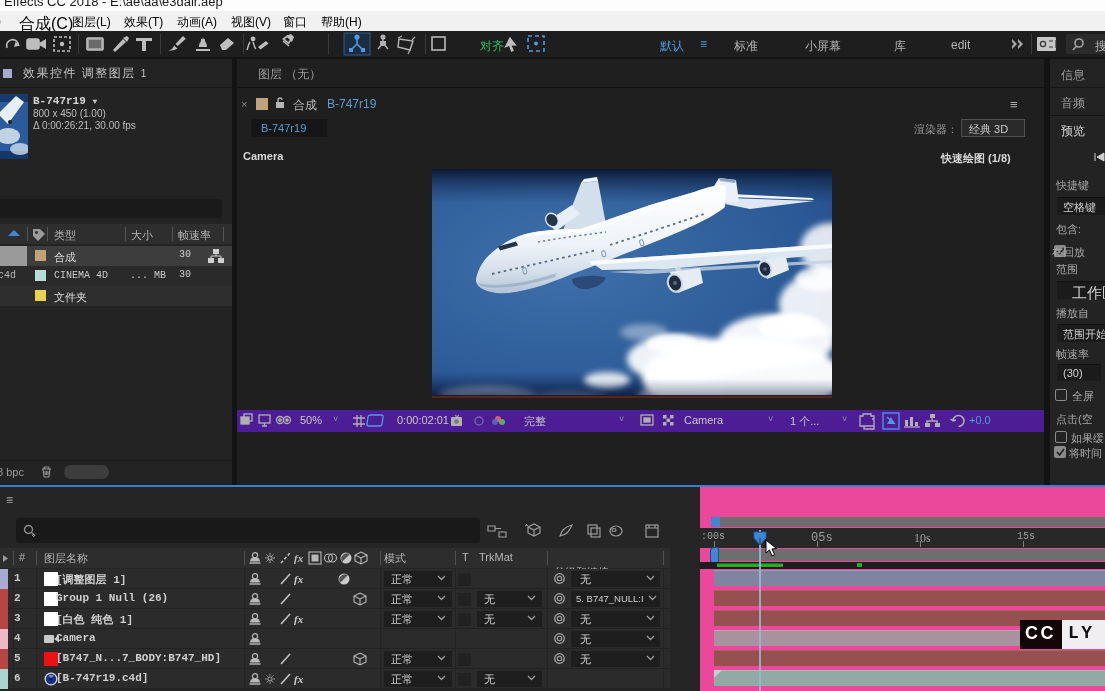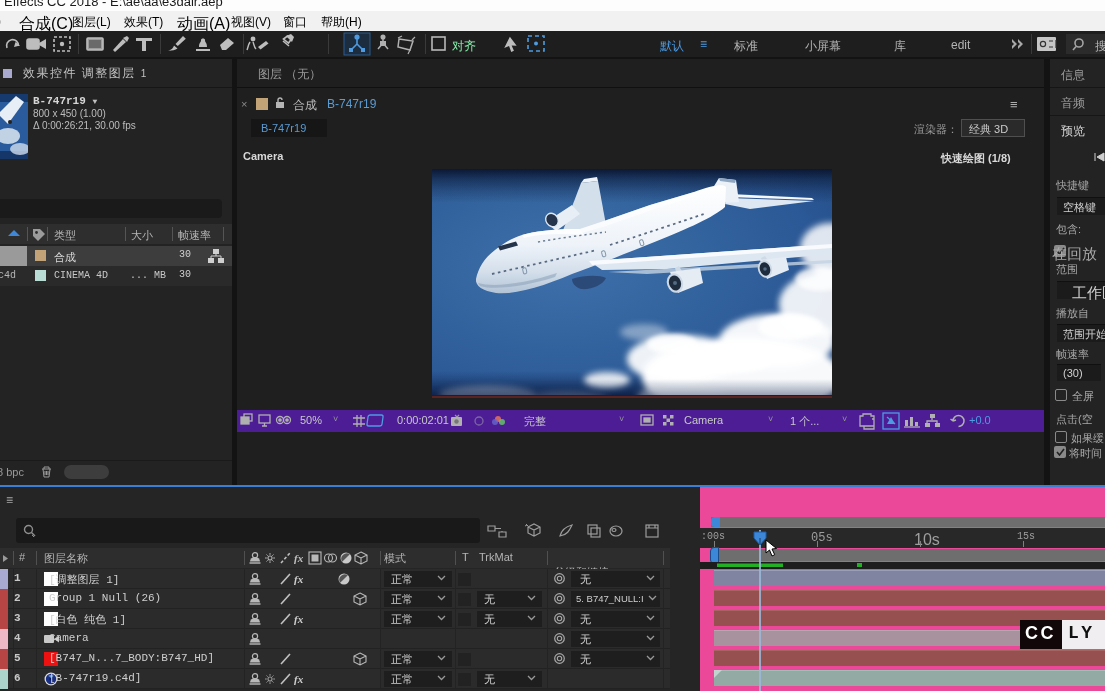--- a/index.html
+++ b/index.html
@@ -2,34 +2,34 @@
 <html><head><meta charset="utf-8"><style>
 *{margin:0;padding:0;box-sizing:border-box}
 html,body{width:1105px;height:691px;overflow:hidden;background:#131313}
 body{font-family:"Liberation Sans",sans-serif;position:relative}
 .ab{position:absolute}
 .tx{position:absolute;white-space:nowrap}
 .row{left:0;width:670px;height:20px;background:#2b2b2b;border-bottom:1px solid #222}
 .strip{position:absolute;left:0;top:0;width:8px;height:20px}
 .num{position:absolute;left:14px;top:3px;font-size:11px;font-weight:bold;color:#c9c9c9}
 .sw{position:absolute;left:44px;top:3px;width:14px;height:14px}
-.nm{position:absolute;left:49px;top:3px;font-size:11px;font-weight:normal;color:#cfcfcf;white-space:nowrap}
+.nm{position:absolute;left:56px;top:3px;font-size:11px;font-weight:bold;color:#cfcfcf;white-space:nowrap}
 </style></head>
 <body>
 
 <div class="ab" style="left:0;top:0;width:1105px;height:11px;background:#fdfdfd;overflow:hidden">
  <div class="tx" style="left:4px;top:-6px;font-size:13px;color:#1a1a1a">Effects CC 2018 - E:\ae\aa\e3dair.aep</div>
 </div>
 
 <div class="ab" style="left:0;top:11px;width:1105px;height:20px;background:#f1f1f1">
  <div class="tx" style="left:-3px;top:3px;font-size:12px;color:#000">)</div>
  <div class="tx" style="left:19px;top:3px;font-size:16px;color:#000">合成(C)</div>
  <div class="tx" style="left:72px;top:3px;font-size:12px;color:#000">图层(L)</div>
  <div class="tx" style="left:124px;top:3px;font-size:12px;color:#000">效果(T)</div>
- <div class="tx" style="left:177px;top:3px;font-size:16px;color:#000">动画(A)</div>
+ <div class="tx" style="left:177px;top:3px;font-size:12px;color:#000">动画(A)</div>
  <div class="tx" style="left:231px;top:3px;font-size:12px;color:#000">视图(V)</div>
  <div class="tx" style="left:283px;top:3px;font-size:12px;color:#000">窗口</div>
  <div class="tx" style="left:321px;top:3px;font-size:12px;color:#000">帮助(H)</div>
 </div>
 
 <div class="ab" id="toolbar" style="left:0;top:31px;width:1105px;height:26px;background:#1e1e1e">
  <svg class="ab" style="left:0;top:0" width="1105" height="26" viewBox="0 0 1105 26">
   <g stroke="#3a3a3a" stroke-width="1">
    <line x1="78.5" y1="3" x2="78.5" y2="23"></line>
         <line x1="160.5" y1="3" x2="160.5" y2="23"></line>
@@ -89,21 +89,21 @@
       </g>
   <rect x="1037" y="6" width="19" height="14" rx="1" fill="#c6c6c6"></rect>
   <g stroke="#333" stroke-width="1.2" fill="none">
         <circle cx="1043" cy="13" r="2.6"></circle>
         <path d="M1049 10 h4 m-4 6 h4 m3 -7 v8"></path>
       </g>
   <rect x="1066" y="3" width="39" height="20" fill="#2b2b2b"></rect>
   <circle cx="1079" cy="12" r="4" fill="none" stroke="#a5a5a5" stroke-width="1.6"></circle>
       <line x1="1076" y1="15.5" x2="1073" y2="19" stroke="#a5a5a5" stroke-width="1.6"></line>
  </svg>
- <div class="tx" style="left:452px;top:7px;font-size:12px;color:#86efac">对齐</div>
+ <div class="tx" style="left:480px;top:7px;font-size:12px;color:#22c55e">对齐</div>
  <div class="tx" style="left:660px;top:7px;font-size:12px;color:#4e9be2">默认</div>
  <div class="tx" style="left:700px;top:6px;font-size:12px;color:#4e9be2">≡</div>
  <div class="tx" style="left:734px;top:7px;font-size:12px;color:#b4b4b4">标准</div>
  <div class="tx" style="left:805px;top:7px;font-size:12px;color:#b4b4b4">小屏幕</div>
  <div class="tx" style="left:894px;top:7px;font-size:12px;color:#b4b4b4">库</div>
  <div class="tx" style="left:951px;top:7px;font-size:12px;color:#b4b4b4">edit</div>
  <div class="tx" style="left:1095px;top:7px;font-size:12px;color:#b4b4b4">搜</div>
 </div>
 
 <div class="ab" id="leftpanel" style="left:0;top:59px;width:232px;height:426px;background:#232323;overflow:hidden">
@@ -155,20 +155,24 @@
         <rect x="10" y="9" width="6" height="5" fill="#d0d0d0"></rect>
         <path d="M8 5 v2 M3 9 v-2 h10 v2" stroke="#d0d0d0" fill="none"></path>
       </svg>
  </div>
  <div class="ab" style="left:0;top:207px;width:232px;height:20px;background:#2a2a2a">
   <div class="tx" style="left:-2px;top:4px;font-family:'Liberation Mono',monospace;font-size:10px;color:#b5b5b5">c4d</div>
   <div class="ab" style="left:35px;top:4px;width:11px;height:11px;background:#b9ddd4"></div>
   <div class="tx" style="left:54px;top:4px;font-family:'Liberation Mono',monospace;font-size:10px;color:#c8c8c8">CINEMA 4D</div>
   <div class="tx" style="left:130px;top:4px;font-family:'Liberation Mono',monospace;font-size:10px;color:#c8c8c8">... MB</div>
   <div class="tx" style="left:179px;top:3px;font-family:'Liberation Mono',monospace;font-size:10px;color:#cfcfcf">30</div>
+ </div>
+ <div class="ab" style="left:0;top:227px;width:232px;height:20px;background:#2e2e2e">
+  <div class="ab" style="left:35px;top:4px;width:11px;height:11px;background:#e8d34e"></div>
+  <div class="tx" style="left:54px;top:4px;font-size:11px;color:#dcdcdc">文件夹</div>
  </div>
 
  <div class="ab" style="left:0;top:401px;width:232px;height:1px;background:#1a1a1a"></div>
  <div class="tx" style="left:-3px;top:407px;font-size:11px;color:#9a9a9a">8 bpc</div>
  <svg class="ab" style="left:41px;top:407px" width="11" height="12" viewBox="0 0 11 12" fill="none" stroke="#9a9a9a">
       <path d="M1 3 h9 M3 3 v-2 h5 v2 M2 3 l1 8 h5 l1 -8 M4 5 v4 M5.5 5 v4 M7 5 v4"></path>
     </svg>
  <div class="ab" style="left:64px;top:406px;width:45px;height:14px;background:#3d3d3d;border-radius:7px"></div>
 </div>
 
@@ -383,21 +387,21 @@
       <path d="M1 1 v8 M10 1 l-7 4 7 4 z" stroke="#d0d0d0" fill="#d0d0d0"></path>
     </svg>
  <div class="tx" style="left:6px;top:119px;font-size:11px;color:#a8a8a8">快捷键</div>
  <div class="ab" style="left:7px;top:138px;width:48px;height:18px;background:#1b1b1b;border-top:1px solid #101010"></div>
  <div class="tx" style="left:13px;top:141px;font-size:11px;color:#d0d0d0">空格键</div>
  <div class="tx" style="left:6px;top:163px;font-size:11px;color:#a8a8a8">包含:</div>
  <div class="ab" style="left:4px;top:186px;width:12px;height:12px;background:#8a8a8a;border-radius:2px"></div>
  <svg class="ab" style="left:6px;top:188px" width="9" height="8">
       <path d="M1 4 l2.5 3 L8 1" stroke="#222" stroke-width="1.6" fill="none"></path>
     </svg>
- <div class="tx" style="left:2px;top:186px;font-size:15px;color:#a8a8a8">在回放</div>
+ <div class="tx" style="left:2px;top:186px;font-size:11px;color:#a8a8a8">在回放</div>
  <div class="tx" style="left:6px;top:203px;font-size:11px;color:#a8a8a8">范围</div>
  <div class="ab" style="left:7px;top:222px;width:48px;height:18px;background:#1b1b1b;border-top:1px solid #101010"></div>
  <div class="tx" style="left:22px;top:225px;font-size:15px;color:#d0d0d0">工作区</div>
  <div class="tx" style="left:6px;top:247px;font-size:11px;color:#a8a8a8">播放自</div>
  <div class="ab" style="left:7px;top:265px;width:48px;height:18px;background:#1b1b1b;border-top:1px solid #101010"></div>
  <div class="tx" style="left:13px;top:268px;font-size:11px;color:#d0d0d0">范围开始</div>
  <div class="tx" style="left:6px;top:288px;font-size:11px;color:#a8a8a8">帧速率</div>
  <div class="ab" style="left:7px;top:305px;width:44px;height:17px;background:#1b1b1b;border-top:1px solid #101010"></div>
  <div class="tx" style="left:13px;top:308px;font-size:11px;color:#d0d0d0">(30)</div>
  <div class="ab" style="left:5px;top:330px;width:12px;height:12px;border:1px solid #8a8a8a;border-radius:2px"></div>
@@ -675,21 +679,21 @@
  </div>
 
  <div class="ab" id="graph" style="left:700px;top:0;width:435px;height:204px;background:#ec4899">
 
   <div class="ab" style="left:11px;top:30px;width:424px;height:10px;background:#6e6e6e"></div>
   <div class="ab" style="left:11px;top:30px;width:9px;height:10px;background:#3c87d8;border-radius:4px 0 0 4px"></div>
 
   <div class="ab" style="left:0;top:41px;width:435px;height:20px;background:#282828">
    <div class="tx" style="left:1px;top:3px;font-family:'Liberation Mono',monospace;font-size:10px;color:#9e9e9e">:00s</div>
    <div class="tx" style="left:111px;top:3px;font-family:'Liberation Mono',monospace;font-size:12px;color:#9e9e9e">05s</div>
-   <div class="tx" style="left:214px;top:3px;font-family:Liberation Sans, sans-serif;font-size:16px;color:#9e9e9e">10s</div>
+   <div class="tx" style="left:214px;top:3px;font-family:Liberation Serif, serif;font-size:12px;color:#9e9e9e">10s</div>
    <div class="tx" style="left:317px;top:3px;font-family:'Liberation Mono',monospace;font-size:10px;color:#9e9e9e">15s</div>
    <div class="tx" style="left:422px;top:3px;font-family:'Liberation Mono',monospace;font-size:10px;color:#9e9e9e">20</div>
    <svg class="ab" style="left:0;top:0" width="435" height="20">
           <g stroke="#808080">
             <line x1="14.5" y1="13" x2="14.5" y2="19"></line>
             <line x1="117.5" y1="13" x2="117.5" y2="19"></line>
             <line x1="220.5" y1="13" x2="220.5" y2="19"></line>
             <line x1="323.5" y1="13" x2="323.5" y2="19"></line>
             <line x1="427.5" y1="13" x2="427.5" y2="19"></line>
           </g>

